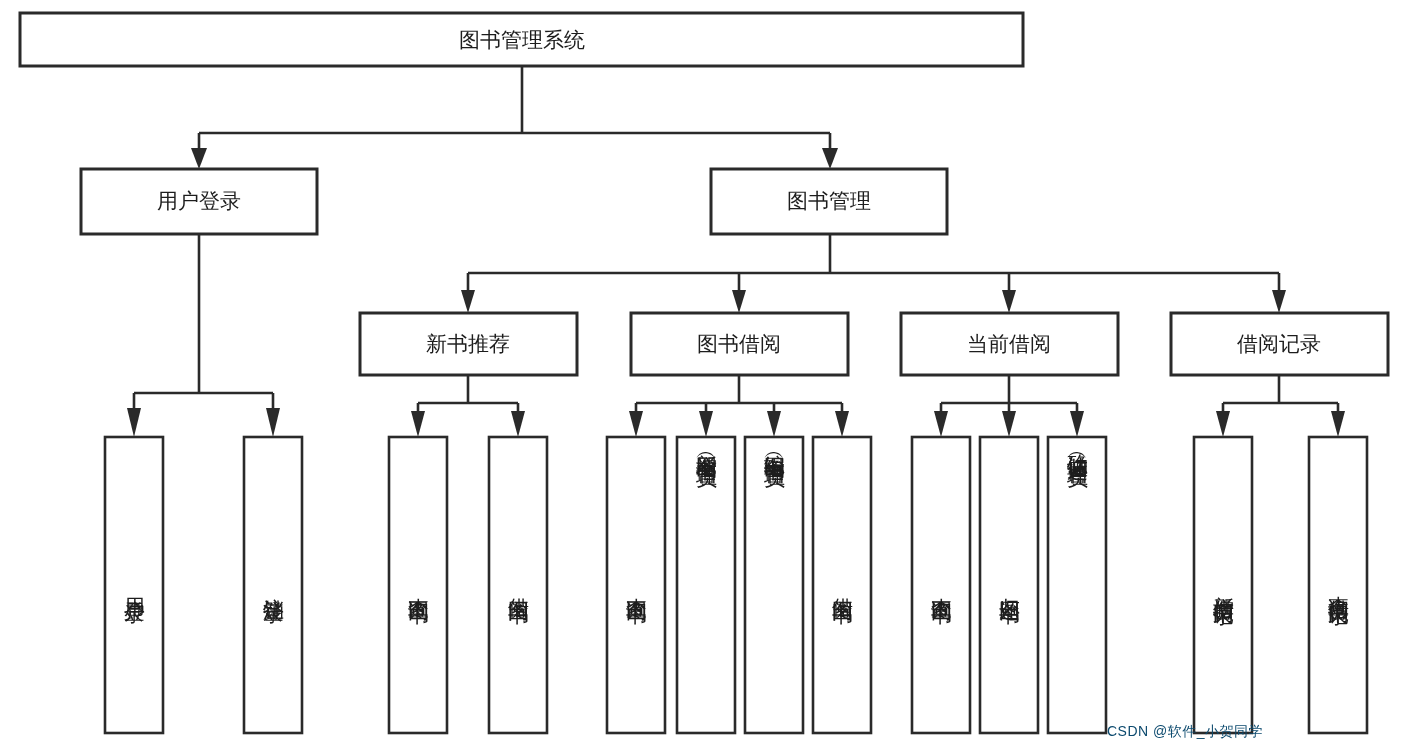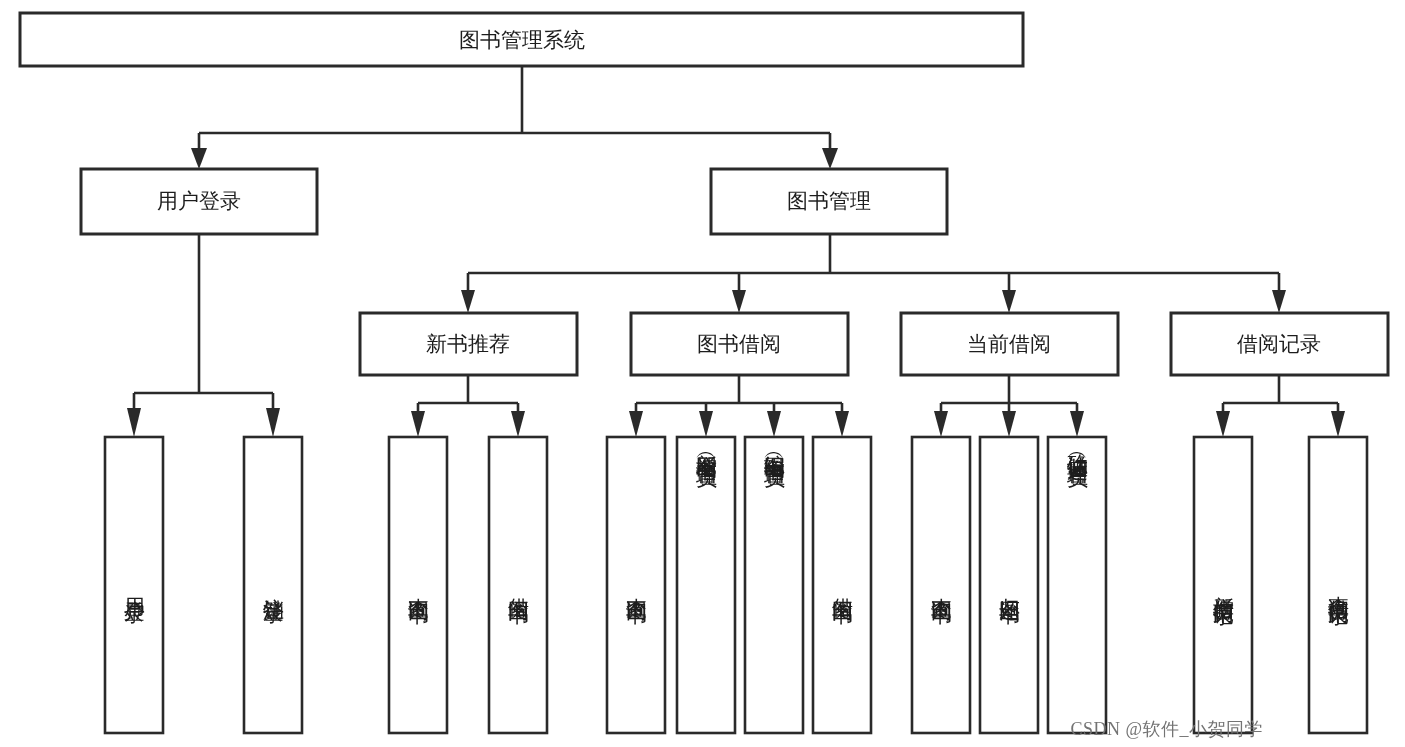--- a/index.html
+++ b/index.html
@@ -69,23 +69,23 @@
     line-height: 1.18;
     letter-spacing: 2px;
     color: #1d1d1d;
     white-space: nowrap;
     text-align: center;
   }
   .watermark {
     position: absolute;
     right: 8px;
     bottom: 6px;
-    font-family: Liberation Serif, serif;
-    font-size: 18px;
-    color: #737373;
+    font-family: Liberation Sans, sans-serif;
+    font-size: 14px;
+    color: #0c4a6e;
     letter-spacing: 0.5px;
     white-space: nowrap;
   }
 </style>
 </head>
 <body>
 
 <div id="diagram-root">
 
   <svg class="flow" viewBox="0 0 1405 747" xmlns="http://www.w3.org/2000/svg">

